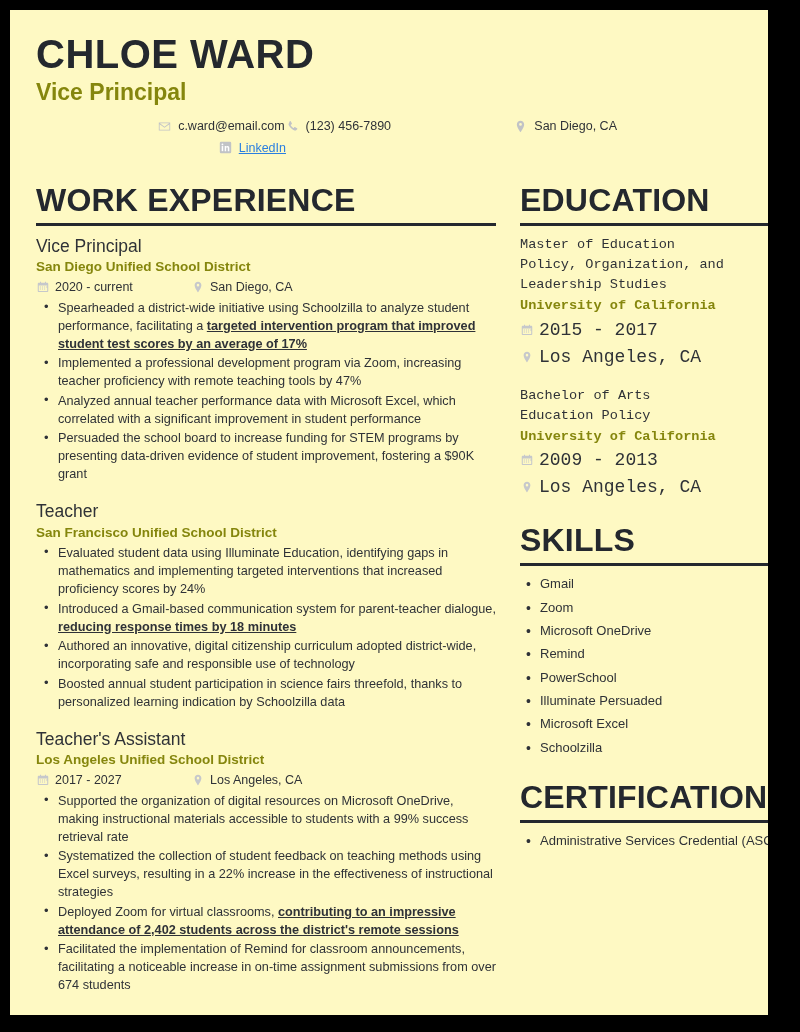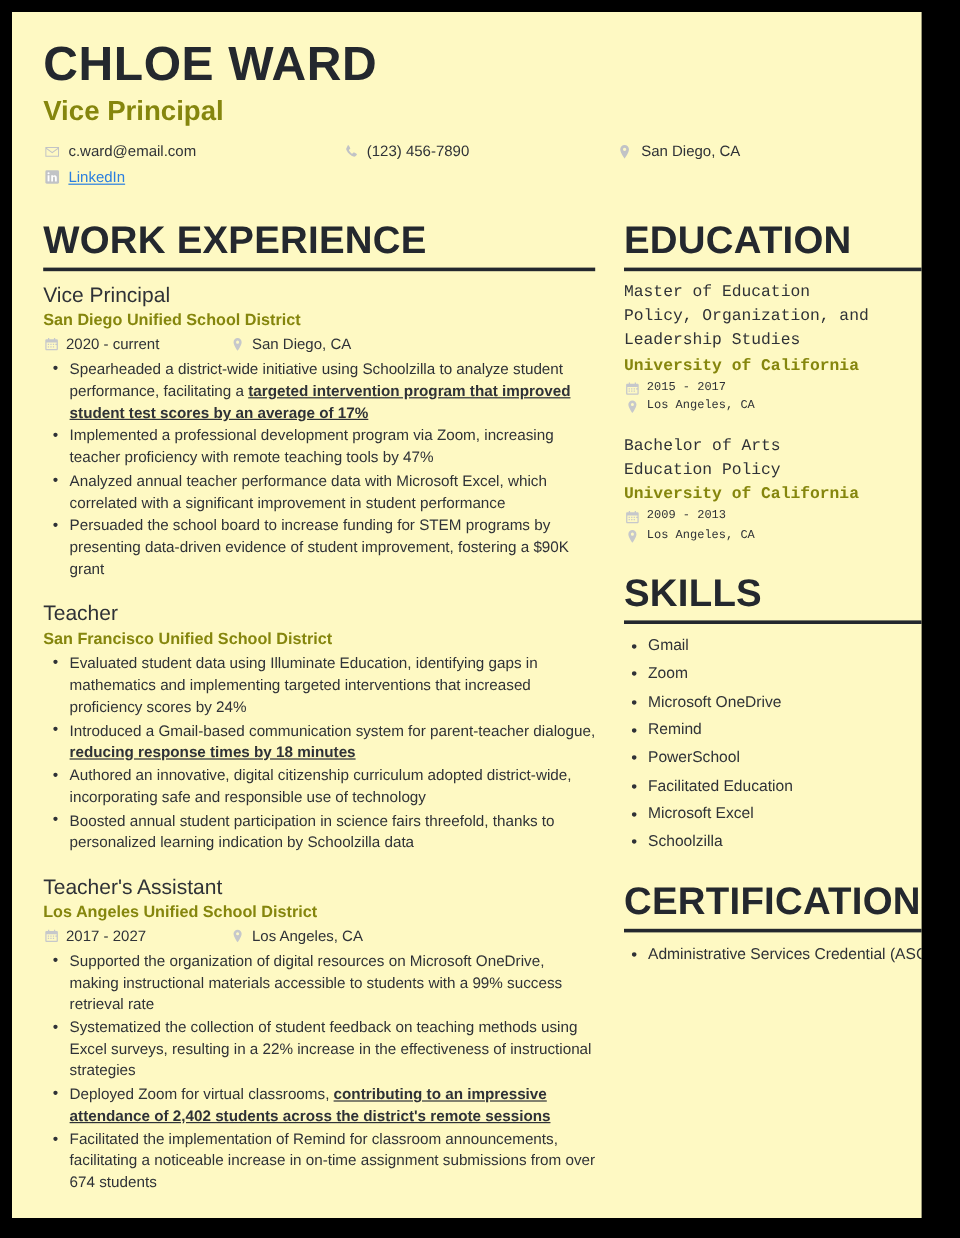--- a/index.html
+++ b/index.html
@@ -47,21 +47,21 @@
   }
   .contact-item .ico {
     width: 15px;
     margin-right: 6px;
     display: inline-flex;
     align-items: center;
     justify-content: center;
     color: #c1c3c6;
     flex: none;
   }
-  .c-email { width: 250px; }
+  .c-email { width: 250px; justify-content: flex-end; }
   .c-phone { width: 230px; }
   .c-loc   { width: 230px; }
   .linkedin-link {
     color: #2a7fe0;
     text-decoration: underline;
     font-size: 12.5px;
   }
 
   
   .columns {
@@ -182,21 +182,21 @@
   }
   .edu-school {
     font-size: 13.6px;
     font-weight: 700;
     color: #85860d;
     line-height: 1.45;
   }
   .edu-meta {
     display: flex;
     align-items: center;
-    font-size: 10px;
+    font-size: 18px;
     color: #2f3237;
     line-height: 1.45;
     margin-top: 1px;
   }
   .edu-meta .ico {
     width: 14px;
     margin-right: 5px;
     display: inline-flex;
     align-items: center;
     justify-content: center;
@@ -393,21 +393,21 @@
 
         <div class="section" style="margin-top:22px;">
           <div class="sec-head">SKILLS</div>
           <div class="sec-rule"></div>
           <ul class="plain" id="skills-list">
               <li>Gmail</li>
               <li>Zoom</li>
               <li>Microsoft OneDrive</li>
               <li>Remind</li>
               <li>PowerSchool</li>
-              <li>Facilitated Education</li>
+              <li>Illuminate Persuaded</li>
               <li>Microsoft Excel</li>
               <li>Schoolzilla</li>
             </ul>
         </div>
 
         <div class="section" style="margin-top:22px;">
           <div class="sec-head">CERTIFICATIONS</div>
           <div class="sec-rule"></div>
           <ul class="plain" id="certs-list">
               <li>Administrative Services Credential (ASC)</li>

